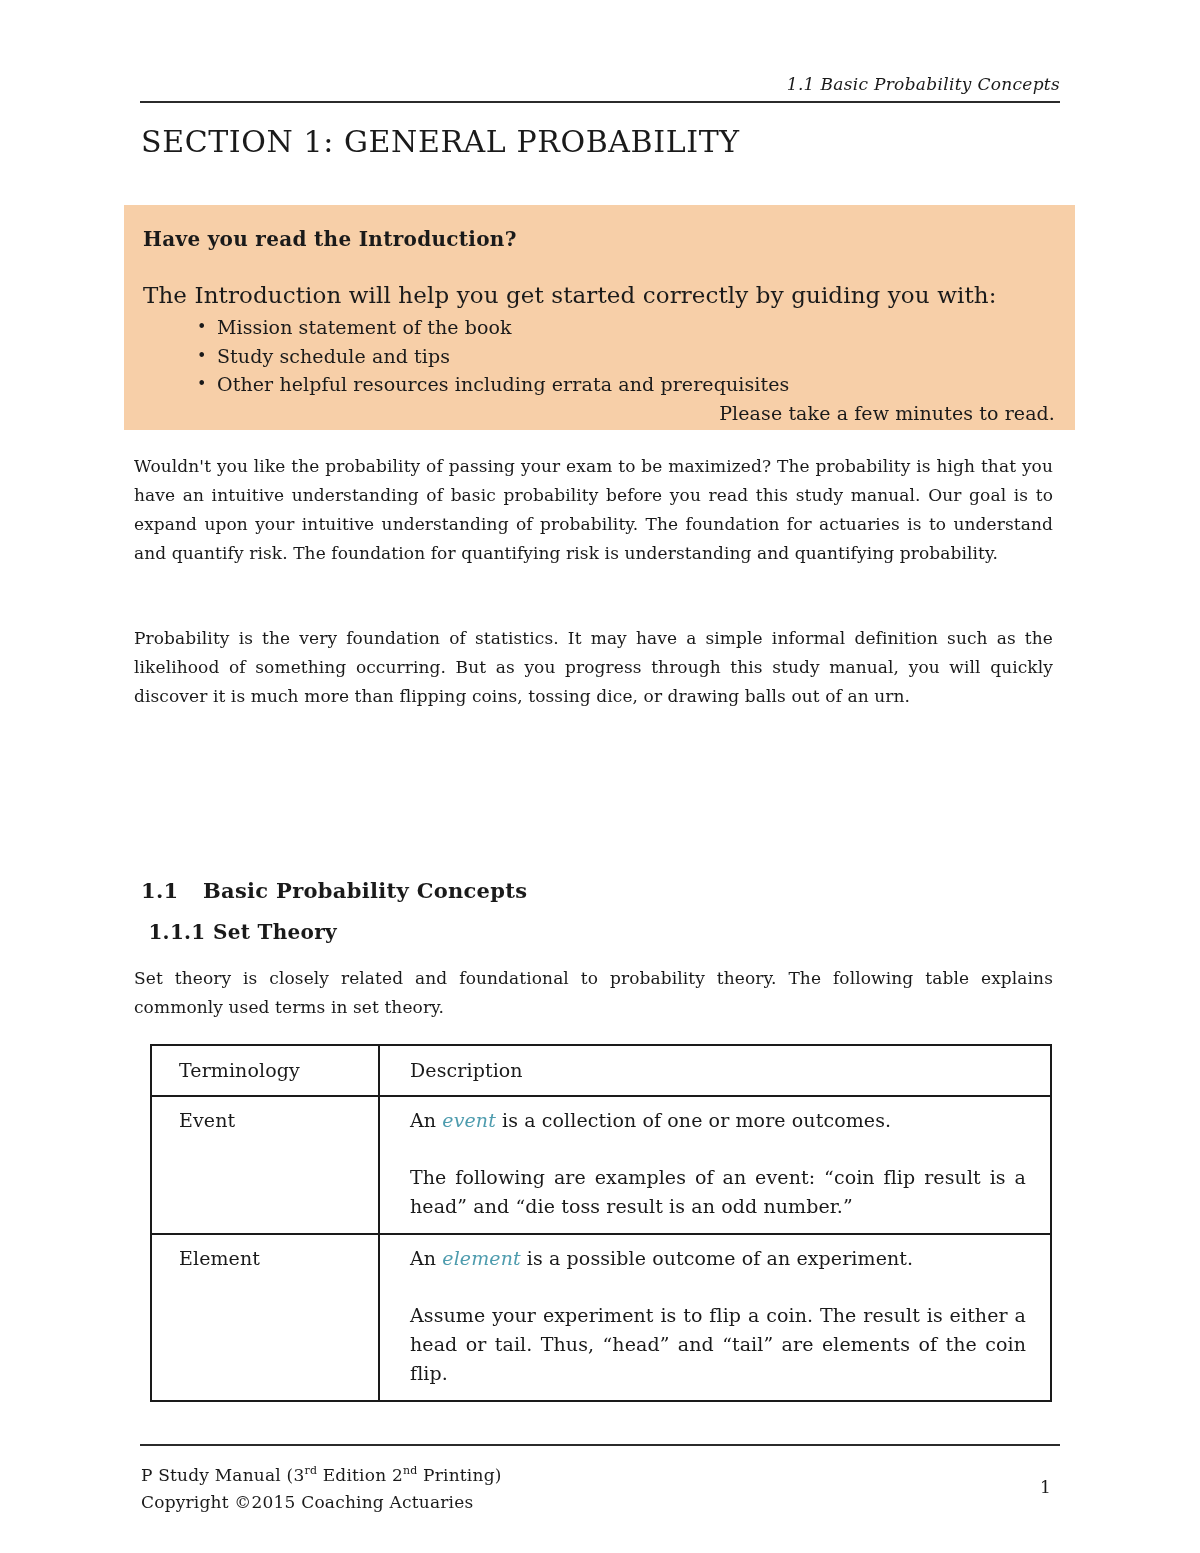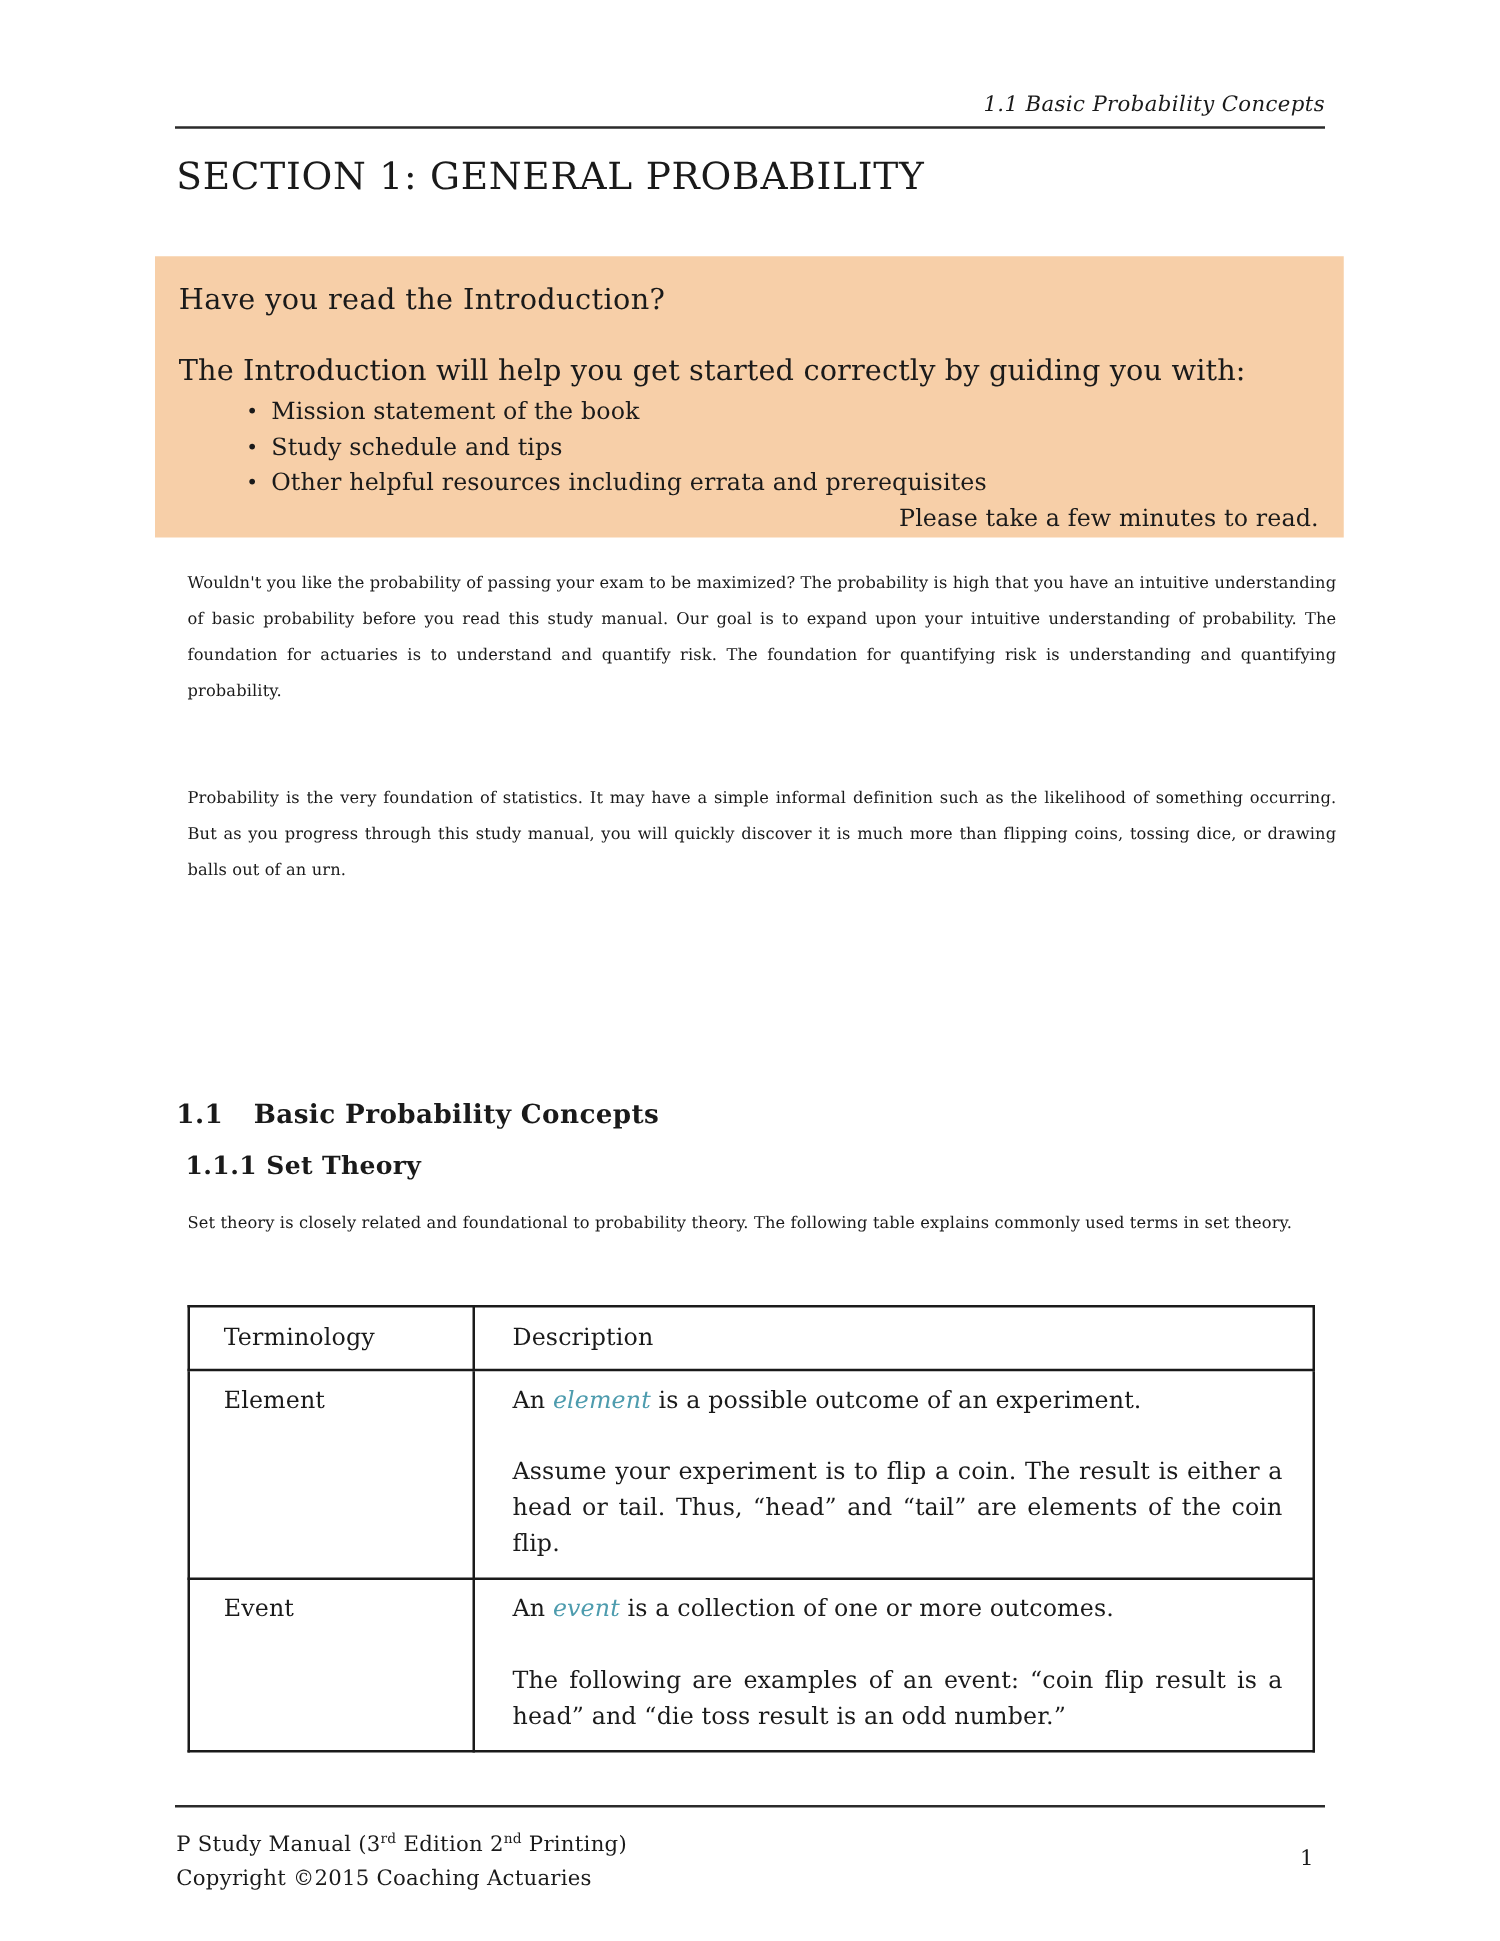--- a/index.html
+++ b/index.html
@@ -60,22 +60,22 @@
     position: absolute;
     left: 124px;
     top: 205px;
     width: 951px;
     height: 225px;
     background: #f7cfa8;
     box-sizing: border-box;
     padding: 22px 20px 10px 19px;
   }
   .callout-title {
-    font-weight: normal;
-    font-size: 23px;
+    font-weight: bold;
+    font-size: 20px;
     letter-spacing: 0.3px;
     margin: 0 0 31px 0;
   }
   .callout-lead {
     font-size: 23px;
     margin: 12px 0 5px 0;
     letter-spacing: 0.1px;
   }
   .callout-list {
     margin: 0 0 2px 0;
@@ -98,23 +98,23 @@
   .callout-foot {
     font-size: 19px;
     margin: 3px 0 0 0;
     letter-spacing: 0.1px;
     text-align: right;
   }
 
   
   .para {
     position: absolute;
-    left: 150px;
+    left: 134px;
     width: 919px;
-    font-size: 13px;
+    font-size: 17px;
     line-height: 29px;
     text-align: justify;
     text-justify: inter-word;
     letter-spacing: 0.1px;
   }
   .para.last-line-left { text-align-last: left; }
 
   #para1 { top: 452px; }
   #para2 { top: 624px; }
   #para3 { top: 768px; }
@@ -240,33 +240,33 @@
     <colgroup>
         <col class="c1">
         <col class="c2">
       </colgroup>
     <tbody>
       <tr class="row-head">
         <td>Terminology</td>
         <td class="desc">Description</td>
       </tr>
       <tr>
+        <td>Event</td>
+        <td class="desc">
+          <p class="first"><span>An </span><span class="term-hl">event</span><span> is a collection of one or more outcomes.</span></p>
+          <p class="lastp">The following are examples of an event: “coin flip result is a head” and “die toss result is an odd number.”</p>
+        </td>
+      </tr>
+      <tr>
         <td>Element</td>
         <td class="desc">
           <p class="first"><span>An </span><span class="term-hl">element</span><span> is a possible outcome of an experiment.</span></p>
           <p class="lastp">Assume your experiment is to flip a coin. The result is either a head or tail. Thus, “head” and “tail” are elements of the coin flip.</p>
         </td>
       </tr>
-      <tr>
-        <td>Event</td>
-        <td class="desc">
-          <p class="first"><span>An </span><span class="term-hl">event</span><span> is a collection of one or more outcomes.</span></p>
-          <p class="lastp">The following are examples of an event: “coin flip result is a head” and “die toss result is an odd number.”</p>
-        </td>
-      </tr>
     </tbody>
   </table>
 
   <div class="footer-rule"></div>
   <div class="footer-left">
     <div><span>P Study Manual (3</span><sup>rd</sup><span> Edition 2</span><sup>nd</sup><span> Printing)</span></div>
     <div>Copyright ©2015 Coaching Actuaries</div>
   </div>
   <div class="page-num">1</div>
 

